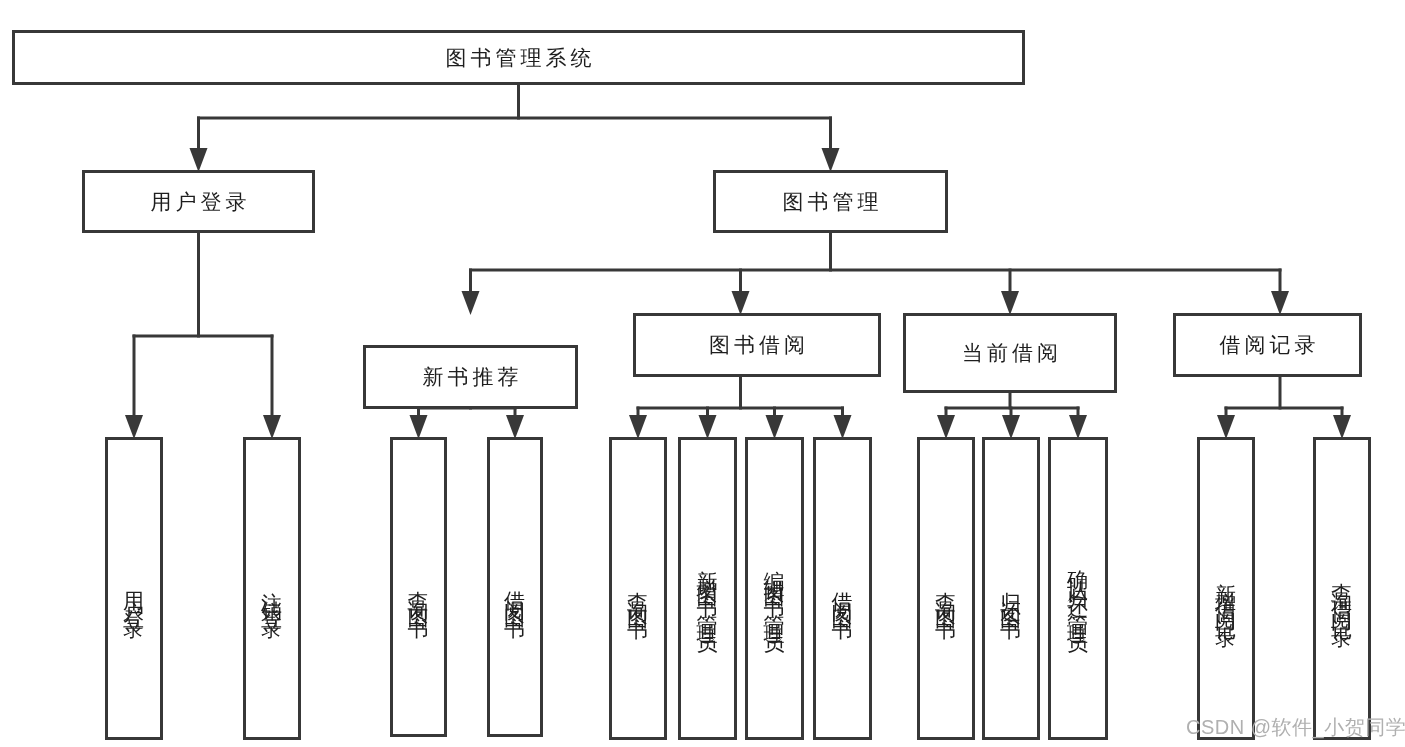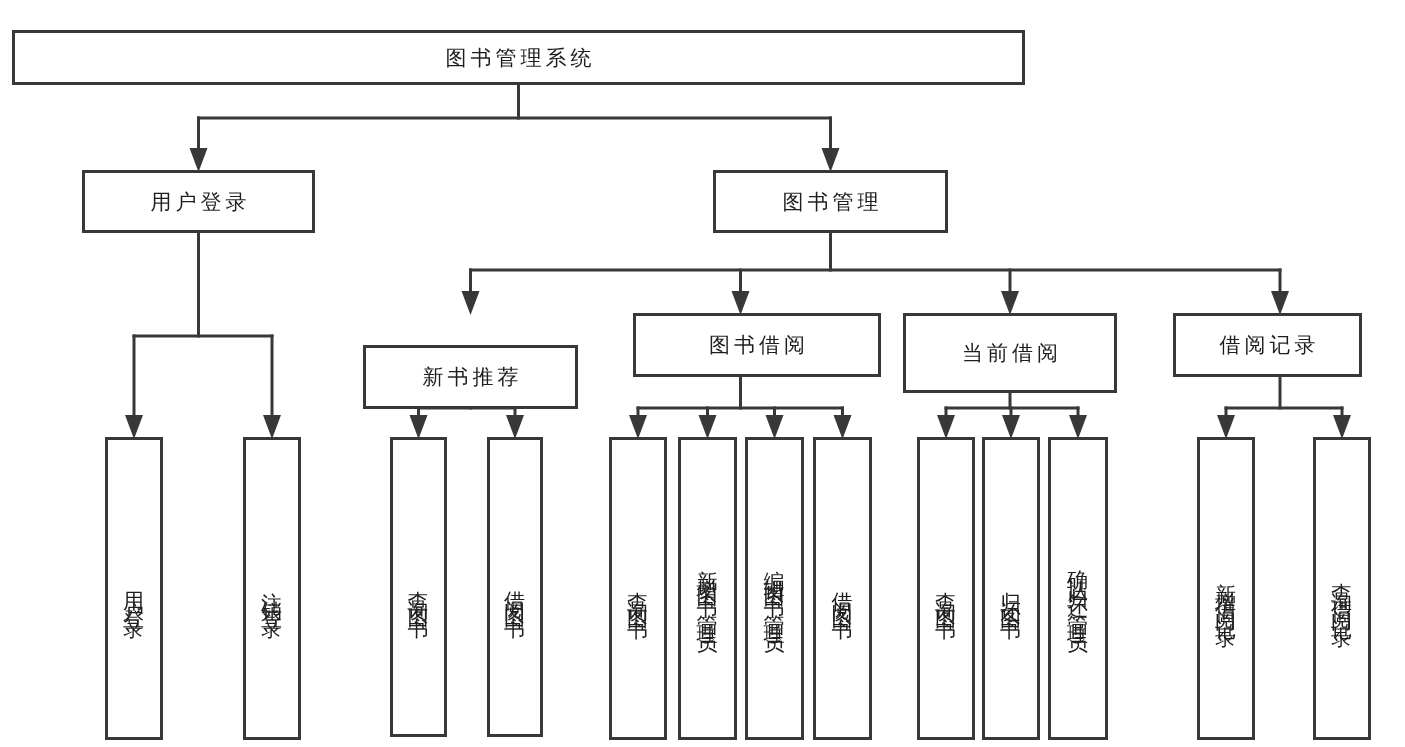--- a/index.html
+++ b/index.html
@@ -173,13 +173,14 @@
       <div class="node h" style="left: 1173px; top: 313px; width: 189px; height: 64px;">
         <span>借阅记录</span>
       </div>
       <div class="node v" style="left: 1197px; top: 437px; width: 58px; height: 303px;">
         <span>新增借阅记录</span>
       </div>
       <div class="node v" style="left: 1313px; top: 437px; width: 58px; height: 303px;">
         <span>查询借阅记录</span>
       </div>
     </div>
+  <div id="watermark">CSDN @软件_小贺同学</div>
 </div>
 
 </body></html>

